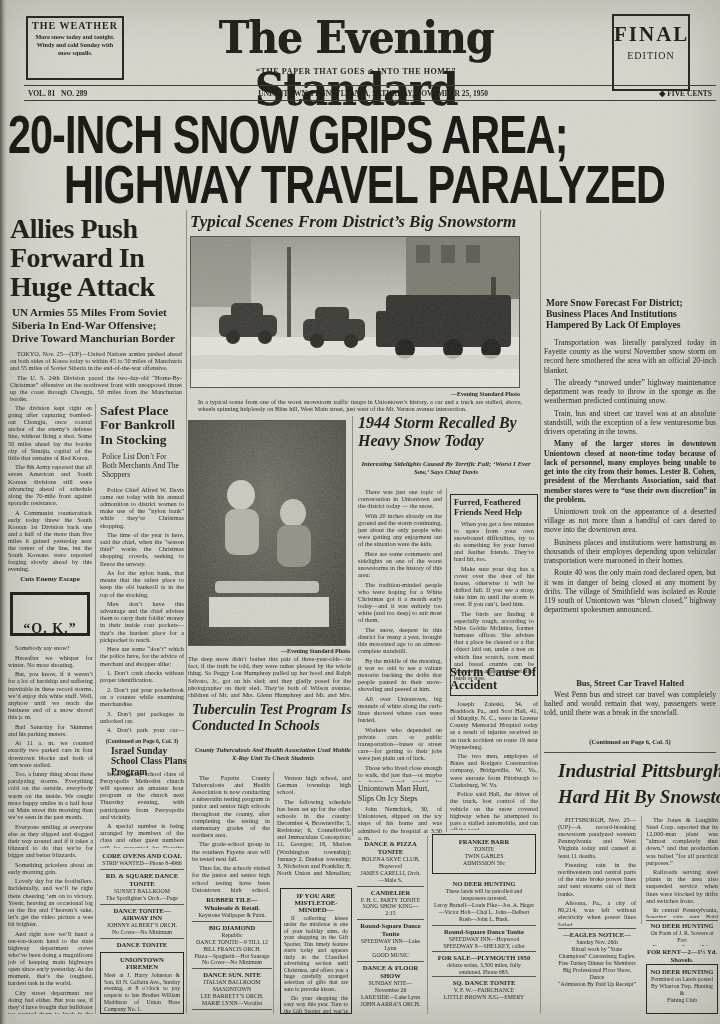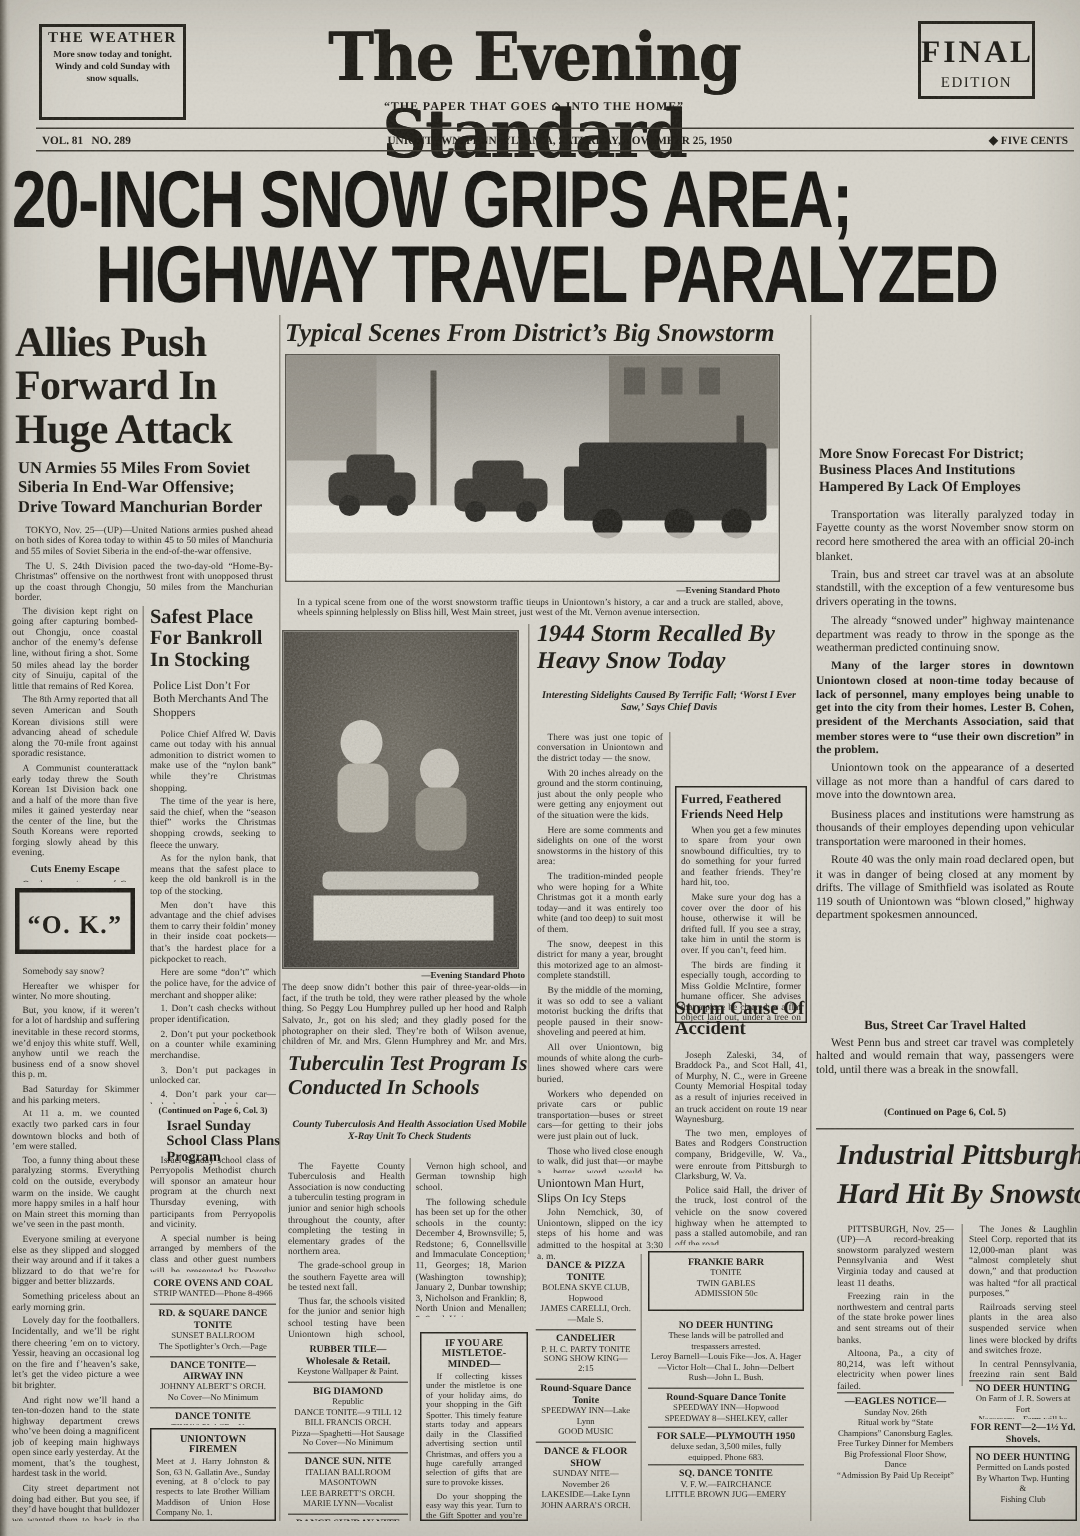--- a/index.html
+++ b/index.html
@@ -41,22 +41,22 @@
   .sub-sm{font-weight:normal;font-size:7.6px;line-height:1.2;}
   .sub-it{font-weight:bold;font-style:italic;font-size:6.8px;line-height:1.25;text-align:center;}
   .p{font-size:6.3px;line-height:1.13;text-align:justify;text-indent:7px;margin:0 0 2.5px;}
   .p-lg{font-size:7.7px;line-height:1.2;text-align:justify;text-indent:10px;margin:0 0 3px;}
   .bold{font-weight:bold;}
   .cross{font-weight:bold;font-size:7px;text-align:center;margin:2px 0 3px;}
   .cross-lg{font-weight:bold;font-size:8.5px;text-align:center;margin:2px 0 4px;}
   .cont{font-weight:bold;font-size:5.8px;text-align:center;margin-top:2px;}
   .credit{font-size:6px;text-align:right;font-weight:bold;}
   .cap{font-size:6.3px;line-height:1.15;text-align:justify;}
-  .okbox{border:3px solid #1d1b15;text-align:center;font-weight:bold;font-size:17px;
-         padding-top:12px;letter-spacing:1px;}
+  .okbox{border:3px solid #1d1b15;text-align:center;font-weight:bold;font-size:14px;
+         padding-top:26px;letter-spacing:1px;}
   .box-lt{border:1.5px solid #23211a;padding:3px;}
   
   .ad{border-top:1px solid #55524a;padding:2px 1px;text-align:center;}
   .ad:first-child{border-top:none;}
   .ad-line{font-size:5.8px;line-height:1.2;}
   .ad .ad-line:first-child,.adbox .ad-line:first-child{font-weight:bold;font-size:6.6px;}
   .adbox{text-align:center;}
   .grain{position:absolute;left:0;top:0;pointer-events:none;opacity:.10;}
 </style>
 </head>
@@ -71,21 +71,21 @@
     <div class="wtext">More snow today and tonight. Windy and cold Sunday with snow squalls.</div>
   </div>
 
   <div class="abs mast" style="left:138px;top:12px;width:436px;">The Evening Standard</div>
   <div class="abs tagline" style="left:138px;top:66px;width:436px;">
     <span>“THE PAPER THAT GOES</span>
     <span class="home">⌂</span>
     <span>INTO THE HOME”</span>
   </div>
 
-  <div class="abs fbox" style="left:612px;top:14px;width:78px;height:52px;">
+  <div class="abs fbox" style="left:612px;top:14px;width:78px;height:77px;">
     <div class="f1">FINAL</div>
     <div class="f2">EDITION</div>
   </div>
 
   <div class="abs dateline" style="left:24px;top:85px;width:692px;height:16px;">
     <span>
       <span>VOL. 81</span>&nbsp;&nbsp;
       <span>NO. 289</span>
     </span>
     <span>UNIONTOWN, PENNSYLVANIA, SATURDAY, NOVEMBER 25, 1950</span>
@@ -281,21 +281,21 @@
         <div class="p">Workers who depended on private cars or public transportation—buses or street cars—for getting to their jobs were just plain out of luck.</div>
         <div class="p">Those who lived close enough to walk, did just that—or maybe a better word would be “trudged.”</div>
       </div>
 
   </div>
   <div class="abs" style="left:358px;top:784px;width:84px;">
     <div class="sub-sm" style="font-size:8px;">Uniontown Man Hurt, Slips On Icy Steps</div>
     <div class="p" style="margin-top:2px;">John Nemchick, 30, of Uniontown, slipped on the icy steps of his home and was admitted to the hospital at 3:30 a. m.</div>
   </div>
 
-  <div class="abs box-lt col" style="left:450px;top:524px;width:88px;height:158px;">
+  <div class="abs box-lt col" style="left:450px;top:494px;width:88px;height:202px;">
     <div style="font-weight:bold;font-size:8.5px;line-height:1.15;">Furred, Feathered Friends Need Help</div>
     <div style="margin-top:2px;">
         <div class="p">When you get a few minutes to spare from your own snowbound difficulties, try to do something for your furred and feather friends. They’re hard hit, too.</div>
         <div class="p">Make sure your dog has a cover over the door of his house, otherwise it will be drifted full. If you see a stray, take him in until the storm is over. If you can’t, feed him.</div>
         <div class="p">The birds are finding it especially tough, according to Miss Goldie McIntire, former humane officer. She advises that a place be cleared or a flat object laid out, under a tree on which fine scratch, corn meal and bread crumbs can be placed. Tie a piece of suet in a bush or tree.</div>
       </div>
   </div>
 
   <div class="abs h2" style="left:450px;top:666px;width:88px;font-size:12.5px;">Storm Cause Of Accident</div>
   <div class="abs col" style="left:450px;top:700px;width:88px;height:130px;">
@@ -402,22 +402,22 @@
   <div class="abs adbox" style="left:432px;top:976px;width:104px;height:38px;overflow:hidden;border-top:1px solid #55524a;padding-top:2px;">
       <div class="ad-line">SQ. DANCE TONITE</div>
       <div class="ad-line">V. F. W.—FAIRCHANCE</div>
       <div class="ad-line">LITTLE BROWN JUG—EMERY</div>
     </div>
 
   <div class="abs sub" style="left:546px;top:298px;width:168px;font-size:9.5px;">More Snow Forecast For District; Business Places And Institutions Hampered By Lack Of Employes</div>
   <div class="abs col" style="left:544px;top:338px;width:172px;height:334px;">
     <div>
         <div class="p-lg">Transportation was literally paralyzed today in Fayette county as the worst November snow storm on record here smothered the area with an official 20-inch blanket.</div>
+        <div class="p-lg">The already “snowed under” highway maintenance department was ready to throw in the sponge as the weatherman predicted continuing snow.</div>
         <div class="p-lg">Train, bus and street car travel was at an absolute standstill, with the exception of a few venturesome bus drivers operating in the towns.</div>
-        <div class="p-lg">The already “snowed under” highway maintenance department was ready to throw in the sponge as the weatherman predicted continuing snow.</div>
       </div>
     <div class="p-lg bold">Many of the larger stores in downtown Uniontown closed at noon-time today because of lack of personnel, many employes being unable to get into the city from their homes. Lester B. Cohen, president of the Merchants Association, said that member stores were to “use their own discretion” in the problem.</div>
     <div>
         <div class="p-lg">Uniontown took on the appearance of a deserted village as not more than a handful of cars dared to move into the downtown area.</div>
         <div class="p-lg">Business places and institutions were hamstrung as thousands of their employes depending upon vehicular transportation were marooned in their homes.</div>
         <div class="p-lg">Route 40 was the only main road declared open, but it was in danger of being closed at any moment by drifts. The village of Smithfield was isolated as Route 119 south of Uniontown was “blown closed,” highway department spokesmen announced.</div>
       </div>
   </div>
   <div class="abs cross-lg" style="left:544px;top:676px;width:172px;">Bus, Street Car Travel Halted</div>
   <div class="abs col" style="left:544px;top:690px;width:172px;height:42px;">

